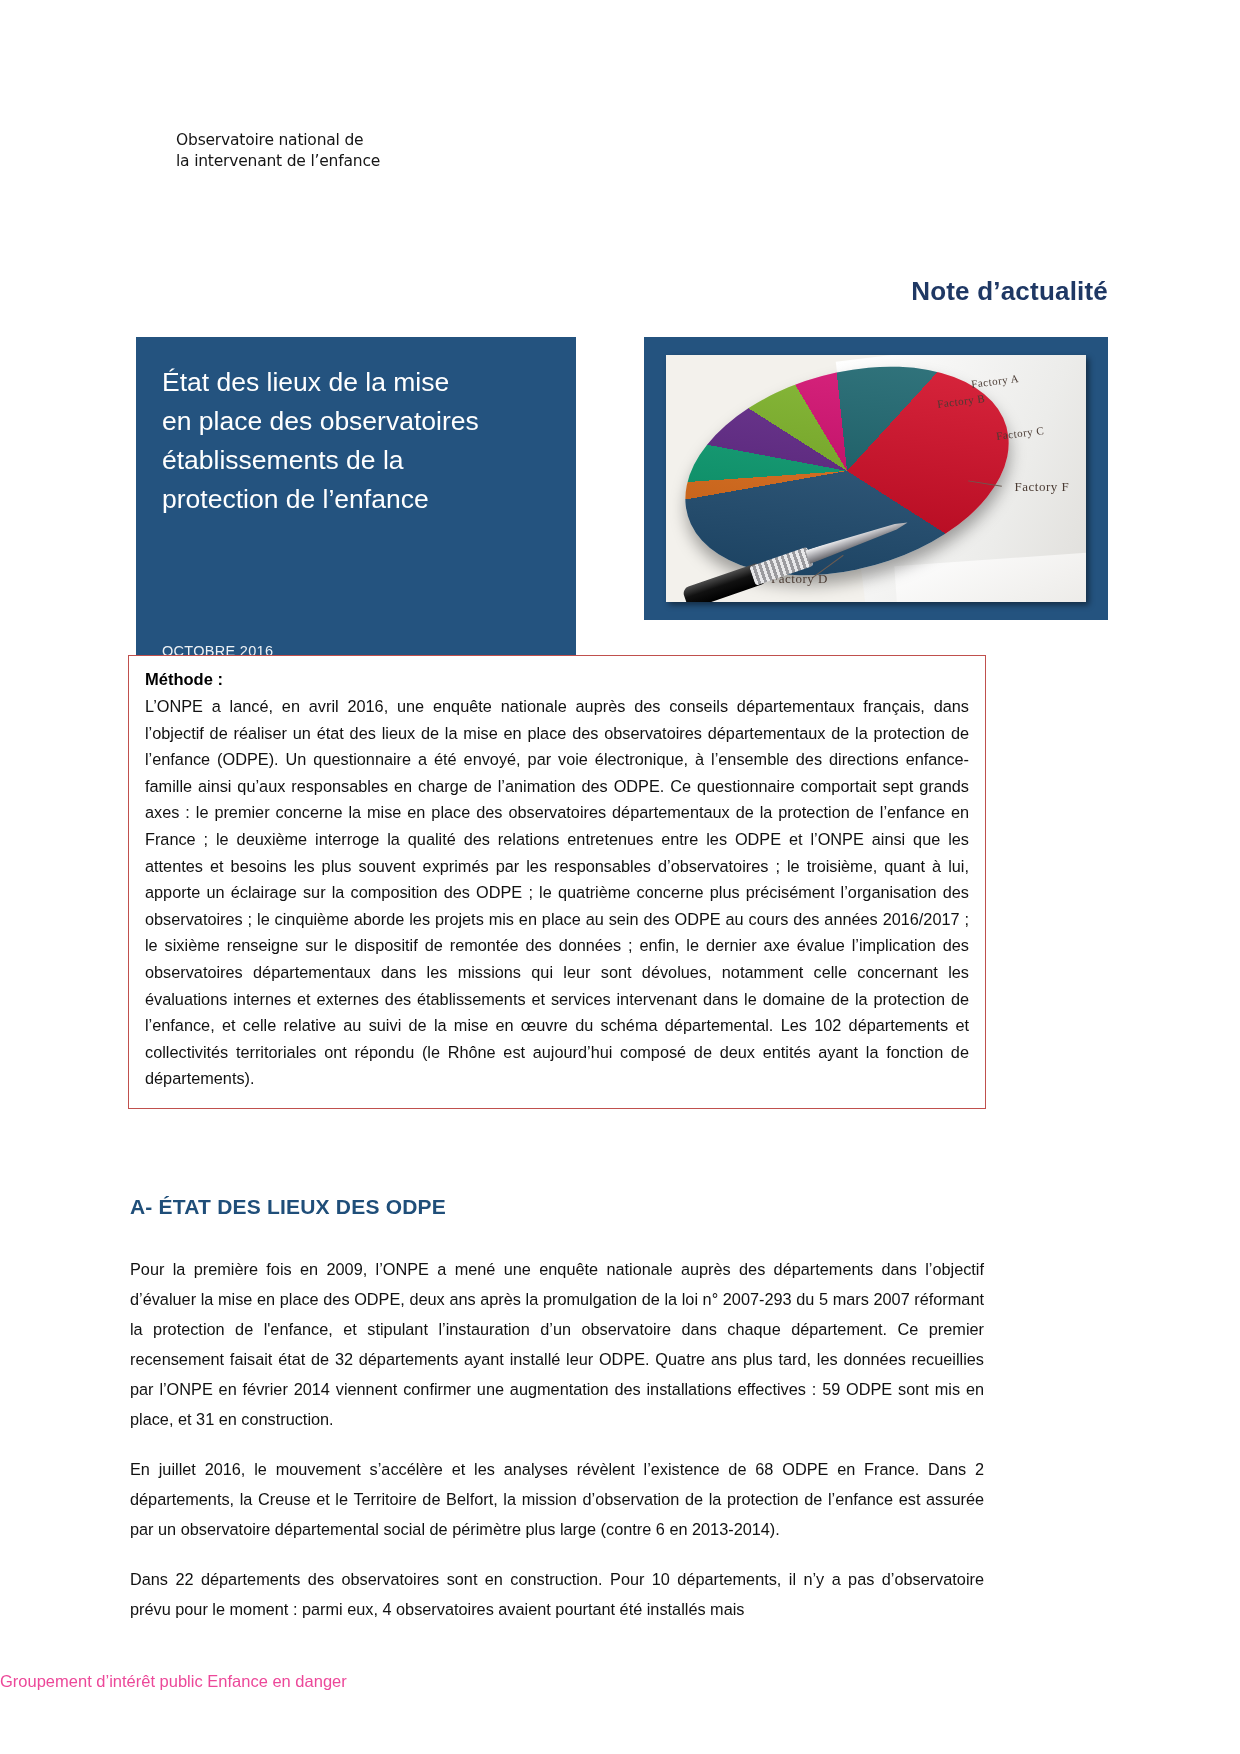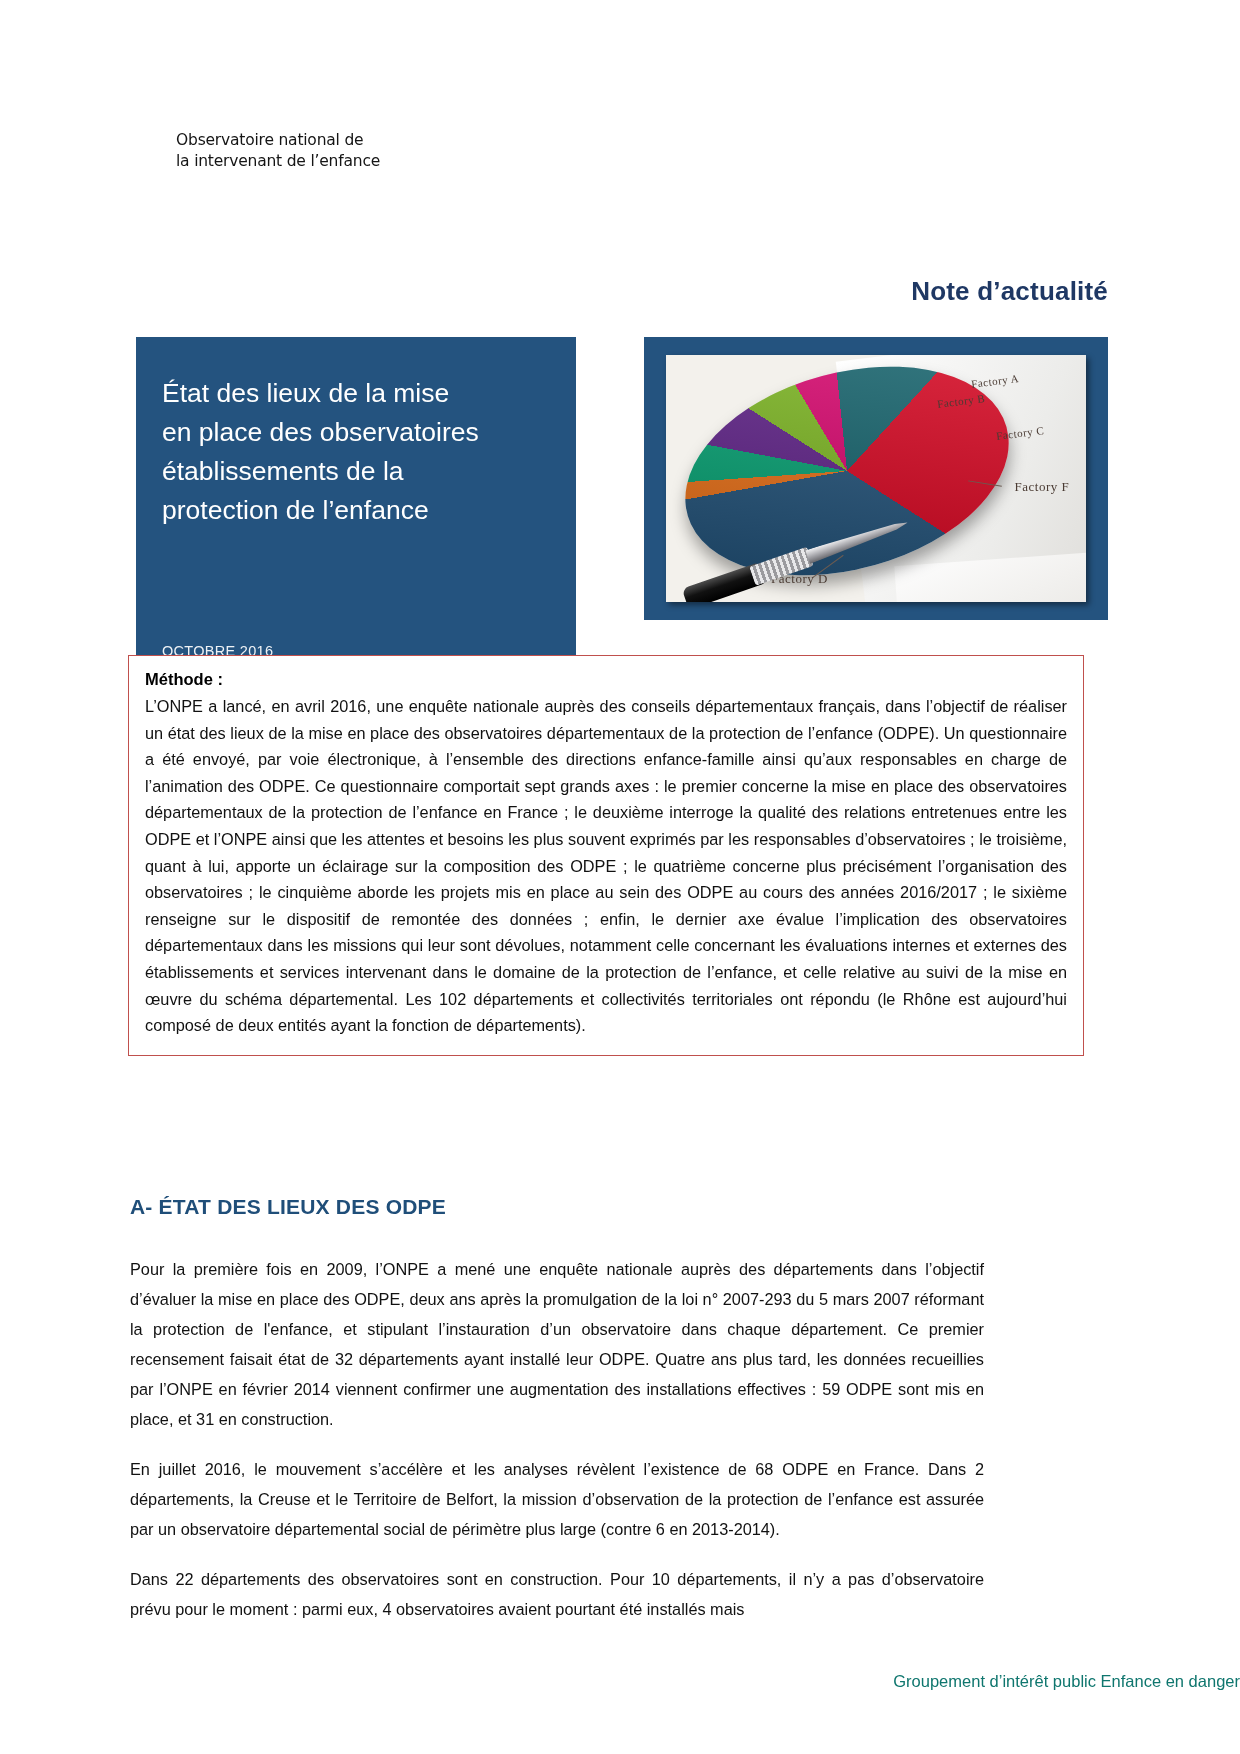--- a/index.html
+++ b/index.html
@@ -104,21 +104,21 @@
     width: 972px;
     height: 283px;
   }
   .hero-title-box {
     position: absolute;
     left: 0; top: 0;
     width: 440px;
     height: 360px;
     background: #24537f;
     box-sizing: border-box;
-    padding: 37px 24px 10px 26px;
+    padding: 26px 24px 10px 26px;
   }
   .hero-title {
     color: #ffffff;
     font-size: 26.5px;
     line-height: 39px;
     font-weight: 400;
   }
   .hero-date {
     position: absolute;
     left: 26px;
@@ -240,21 +240,21 @@
     height: 1px;
   }
   .leader-d { left: 34%; bottom: 14%; width: 9%; transform: rotate(-36deg); }
   .leader-f { right: 20%; top: 52%; width: 8%; transform: rotate(9deg); }
 
   
   .method-box {
     position: absolute;
     left: 128px;
     top: 655px;
-    width: 956px;
+    width: 858px;
     box-sizing: border-box;
     border: 1.5px solid #c0504d;
     padding: 14px 16px 16px 16px;
     background: #ffffff;
   }
   .method-title {
     font-weight: 700;
     font-size: 16.5px;
     margin-bottom: 4px;
     color: #000;
@@ -289,22 +289,22 @@
     color: #111;
     margin: 0 0 20px 0;
   }
 
   
   .footer {
     position: absolute;
     left: 0;
     right: 0;
     top: 1672px;
-    text-align: right;
-    color: #0f766e;
+    text-align: left;
+    color: #ec4899;
     font-size: 16.5px;
   }
 </style>
 </head>
 <body>
 
 <div class="page">
 
   <div class="logo-block">
     <div class="logo-sub">

